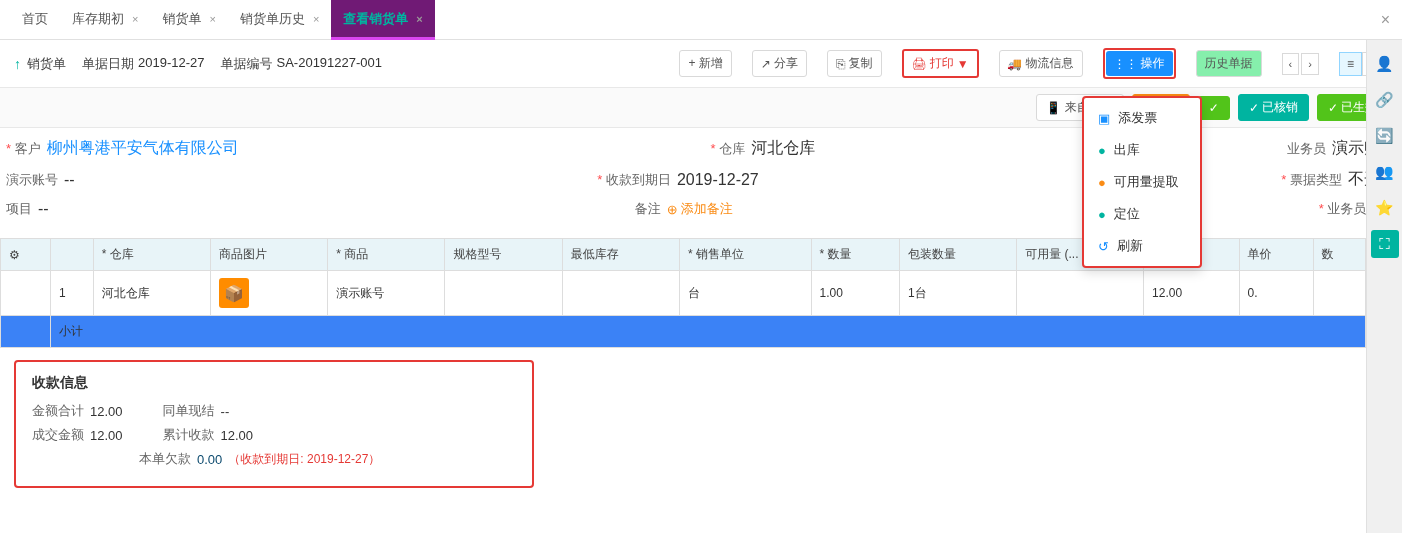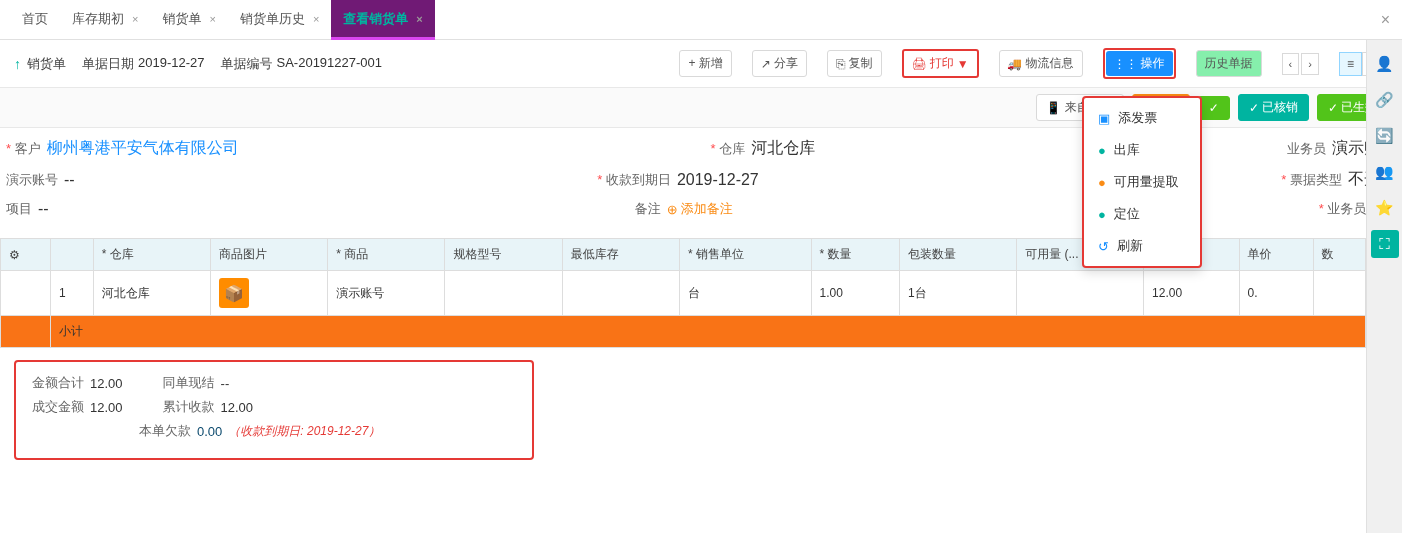--- a/index.html
+++ b/index.html
@@ -77,21 +77,21 @@
     .add-note { color: #fa8c16; cursor: pointer; display: flex; align-items: center; gap: 3px; font-size: 13px; }
 
     
     .data-table { width: 100%; border-collapse: collapse; font-size: 12px; }
     .data-table thead tr { background: #e8f4f8; }
     .data-table th {
       padding: 7px 8px; border: 1px solid #ddd; text-align: left;
       font-weight: normal; color: #444; white-space: nowrap;
     }
     .data-table td { padding: 7px 8px; border: 1px solid #ddd; color: #333; }
-    .data-table .subtotal-row td { background: #f97316; }
+    .data-table .subtotal-row td { background: #3b82f6; }
 
     
     .product-img {
       width: 30px; height: 30px; background: #ff8c00;
       border-radius: 3px; display: inline-flex; align-items: center;
       justify-content: center; color: #fff; font-size: 16px;
     }
 
     
     .bottom-info {
@@ -352,20 +352,21 @@
         <tr class="subtotal-row">
           <td></td>
           <td colspan="13">小计</td>
         </tr>
       </tbody>
     </table>
   </div>
 
   <div class="bottom-info">
     <div class="payment-card">
+      <div class="payment-title">收款信息</div>
       <div class="payment-row">
         <div class="payment-item">
           <span class="payment-key">金额合计</span>
           <span class="payment-val">12.00</span>
         </div>
         <div class="payment-item">
           <span class="payment-key">同单现结</span>
           <span class="payment-val">--</span>
         </div>
       </div>
@@ -376,21 +377,21 @@
         </div>
         <div class="payment-item">
           <span class="payment-key">累计收款</span>
           <span class="payment-val">12.00</span>
         </div>
       </div>
       <div class="payment-row">
         <div class="payment-item" style="margin-left: 107px;">
           <span class="payment-key">本单欠款</span>
           <span class="payment-val red">0.00</span>
-          <span class="payment-val" style="color:#e53935; font-size:12px;font-style:italic;">（收款到期日: 2019-12-27）</span>
+          <span class="payment-val" style="color:#e53935; font-size:12px;">（收款到期日: 2019-12-27）</span>
         </div>
       </div>
     </div>
   </div>
 
   <div class="dropdown-menu">
     <div class="dropdown-item">
       <span class="di-icon blue">▣</span>
       <span>添发票</span>
     </div>

